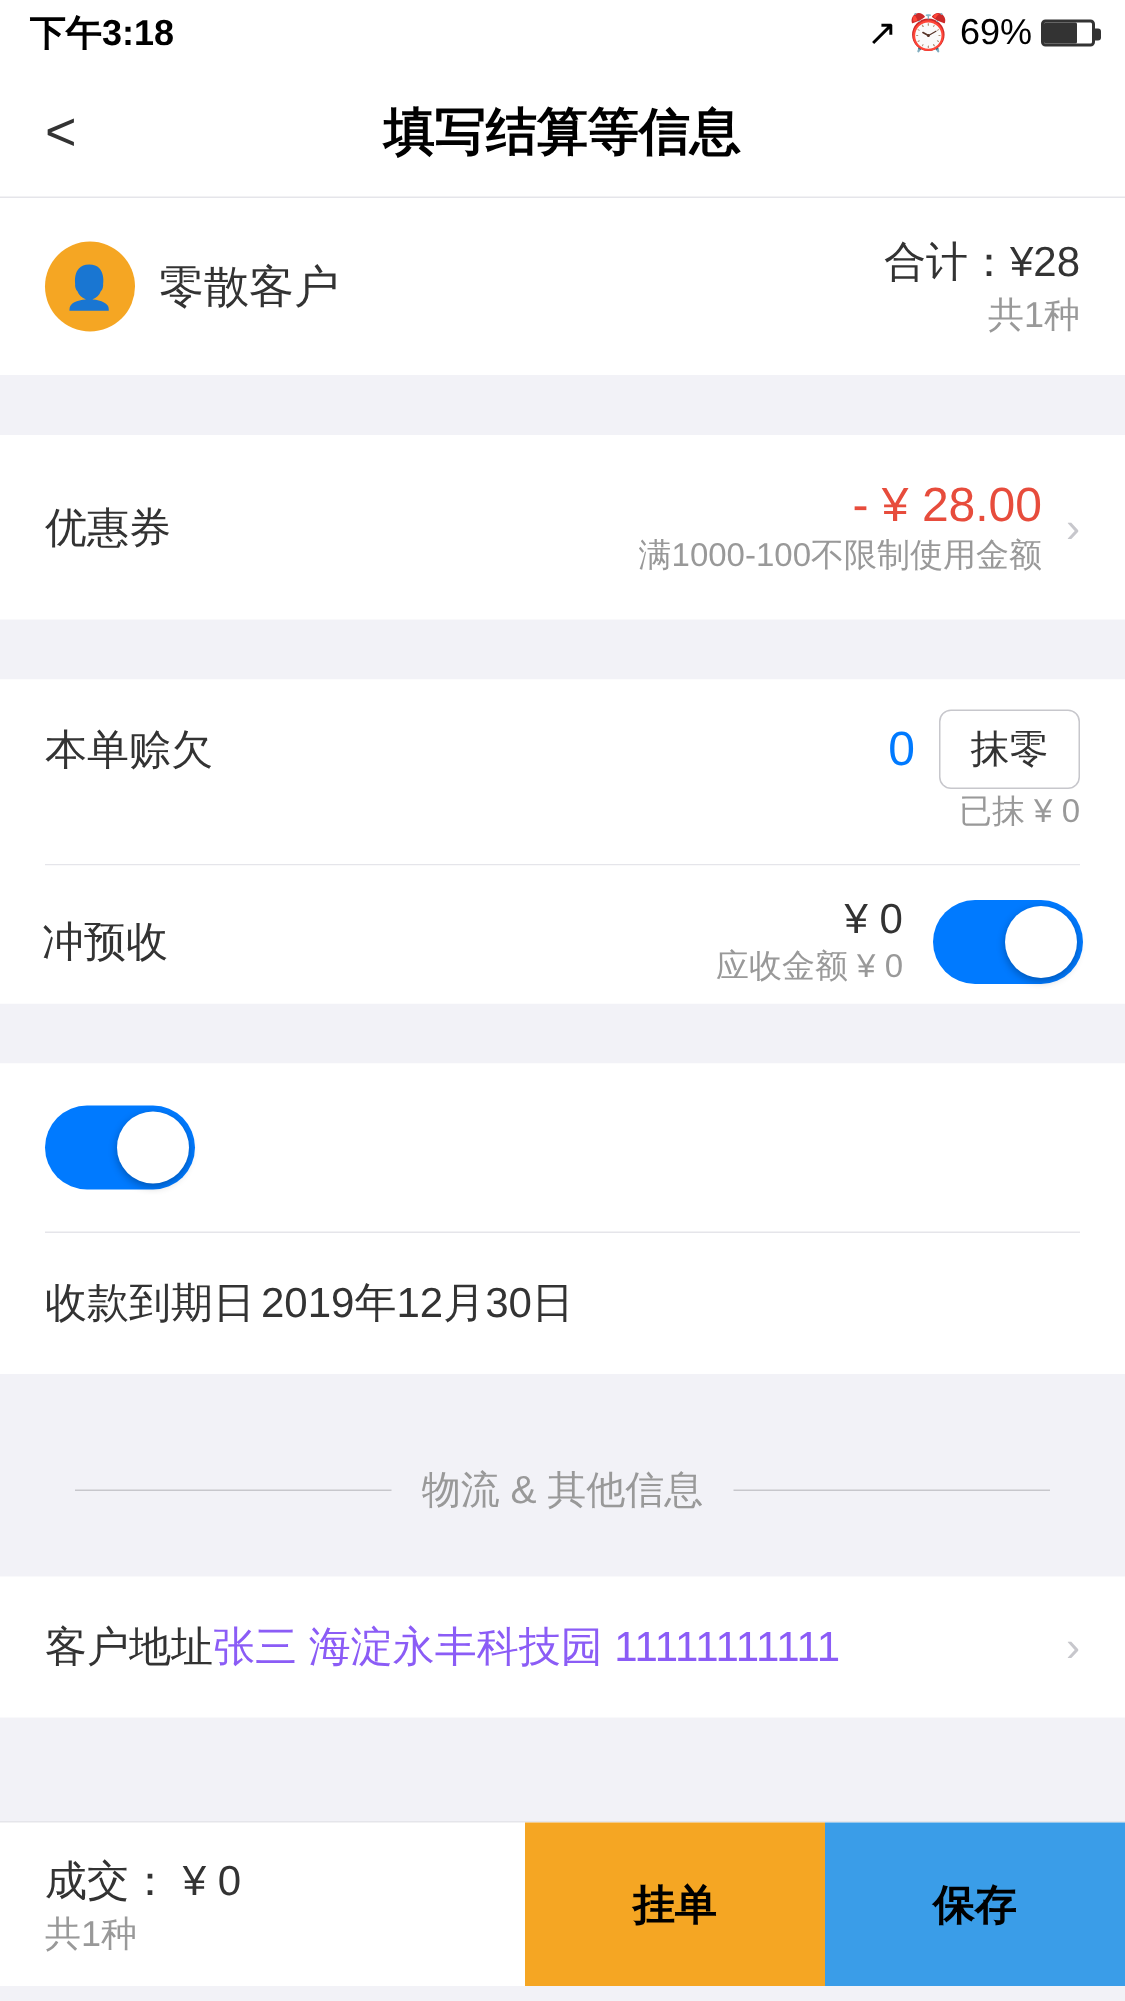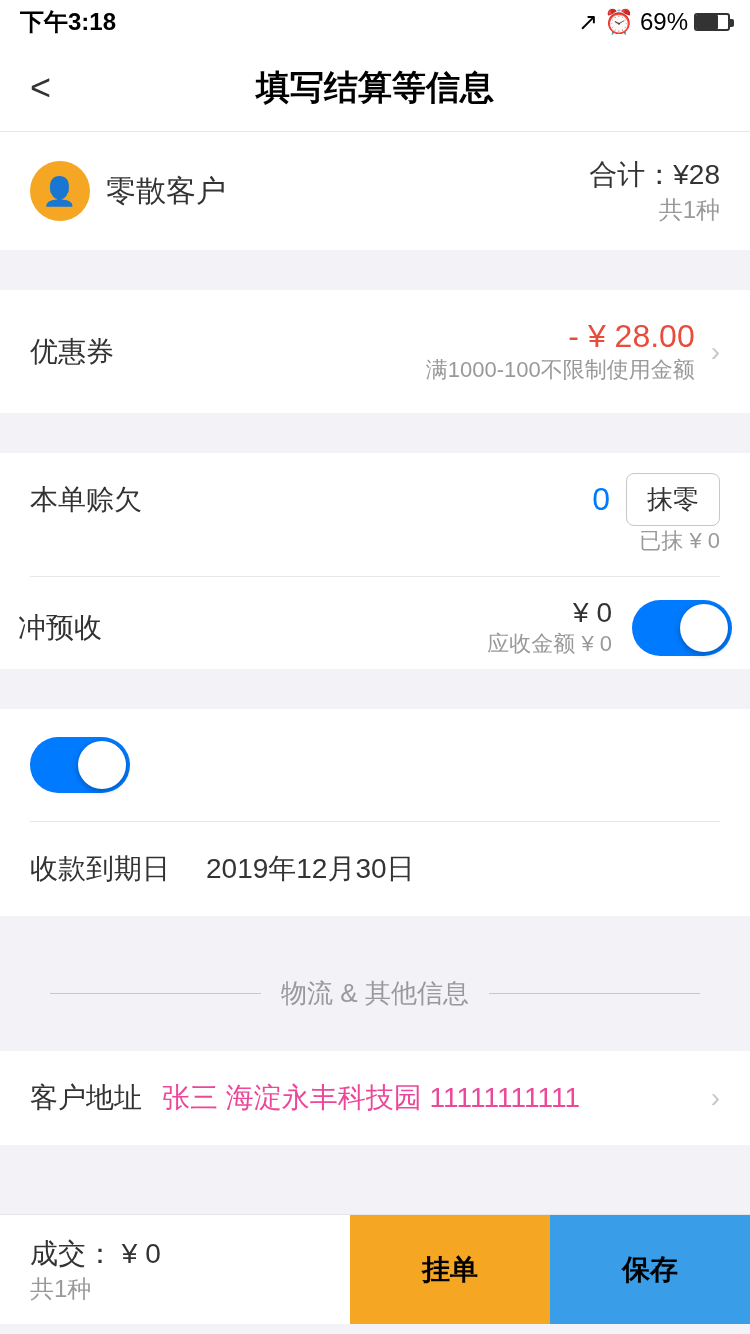--- a/index.html
+++ b/index.html
@@ -126,21 +126,21 @@
       padding: 8px 20px;
       font-size: 26px;
       color: #333;
       background: #fff;
       cursor: pointer;
     }
     .deal-sub { font-size: 22px; color: #999; text-align: right; padding-bottom: 10px; }
 
     
     .prepay-row {
-      padding: 20px 18px 10px;
+      padding: 20px 28px 10px;
       background: #fff;
       display: flex;
       align-items: center;
       justify-content: space-between;
     }
     .prepay-label { font-size: 28px; color: #333; }
     .prepay-right { display: flex; align-items: center; gap: 20px; }
     .prepay-values { text-align: right; }
     .prepay-amount { font-size: 28px; color: #333; font-weight: 500; }
     .prepay-sub { font-size: 22px; color: #999; }
@@ -172,21 +172,21 @@
       justify-content: space-between;
     }
     .credit-label { font-size: 28px; color: #333; }
 
     
     .due-row {
       padding: 28px 30px;
       background: #fff;
       display: flex;
       align-items: flex-start;
-      gap: 36px;
+      gap: 4px;
     }
     .due-label { font-size: 28px; color: #333; }
     .due-date { font-size: 28px; color: #333; }
 
     
     .logistics-header {
       background: #f2f2f7;
       padding: 20px 30px;
       display: flex;
       align-items: center;
@@ -206,21 +206,21 @@
     
     .address-row {
       padding: 28px 30px;
       background: #fff;
       display: flex;
       align-items: center;
       justify-content: space-between;
       cursor: pointer;
     }
     .address-label { font-size: 28px; color: #333; flex-shrink: 0; }
-    .address-value { font-size: 28px; color: #ec4899; margin-left: 20px; flex: 1; }
+    .address-value { font-size: 28px; color: #8b5cf6; flex: 1; }
     .address-right { display: flex; align-items: center; }
 
     
     .footer {
       position: fixed;
       bottom: 10px;
       left: 0;
       width: 750px;
       height: 110px;
       display: flex;

